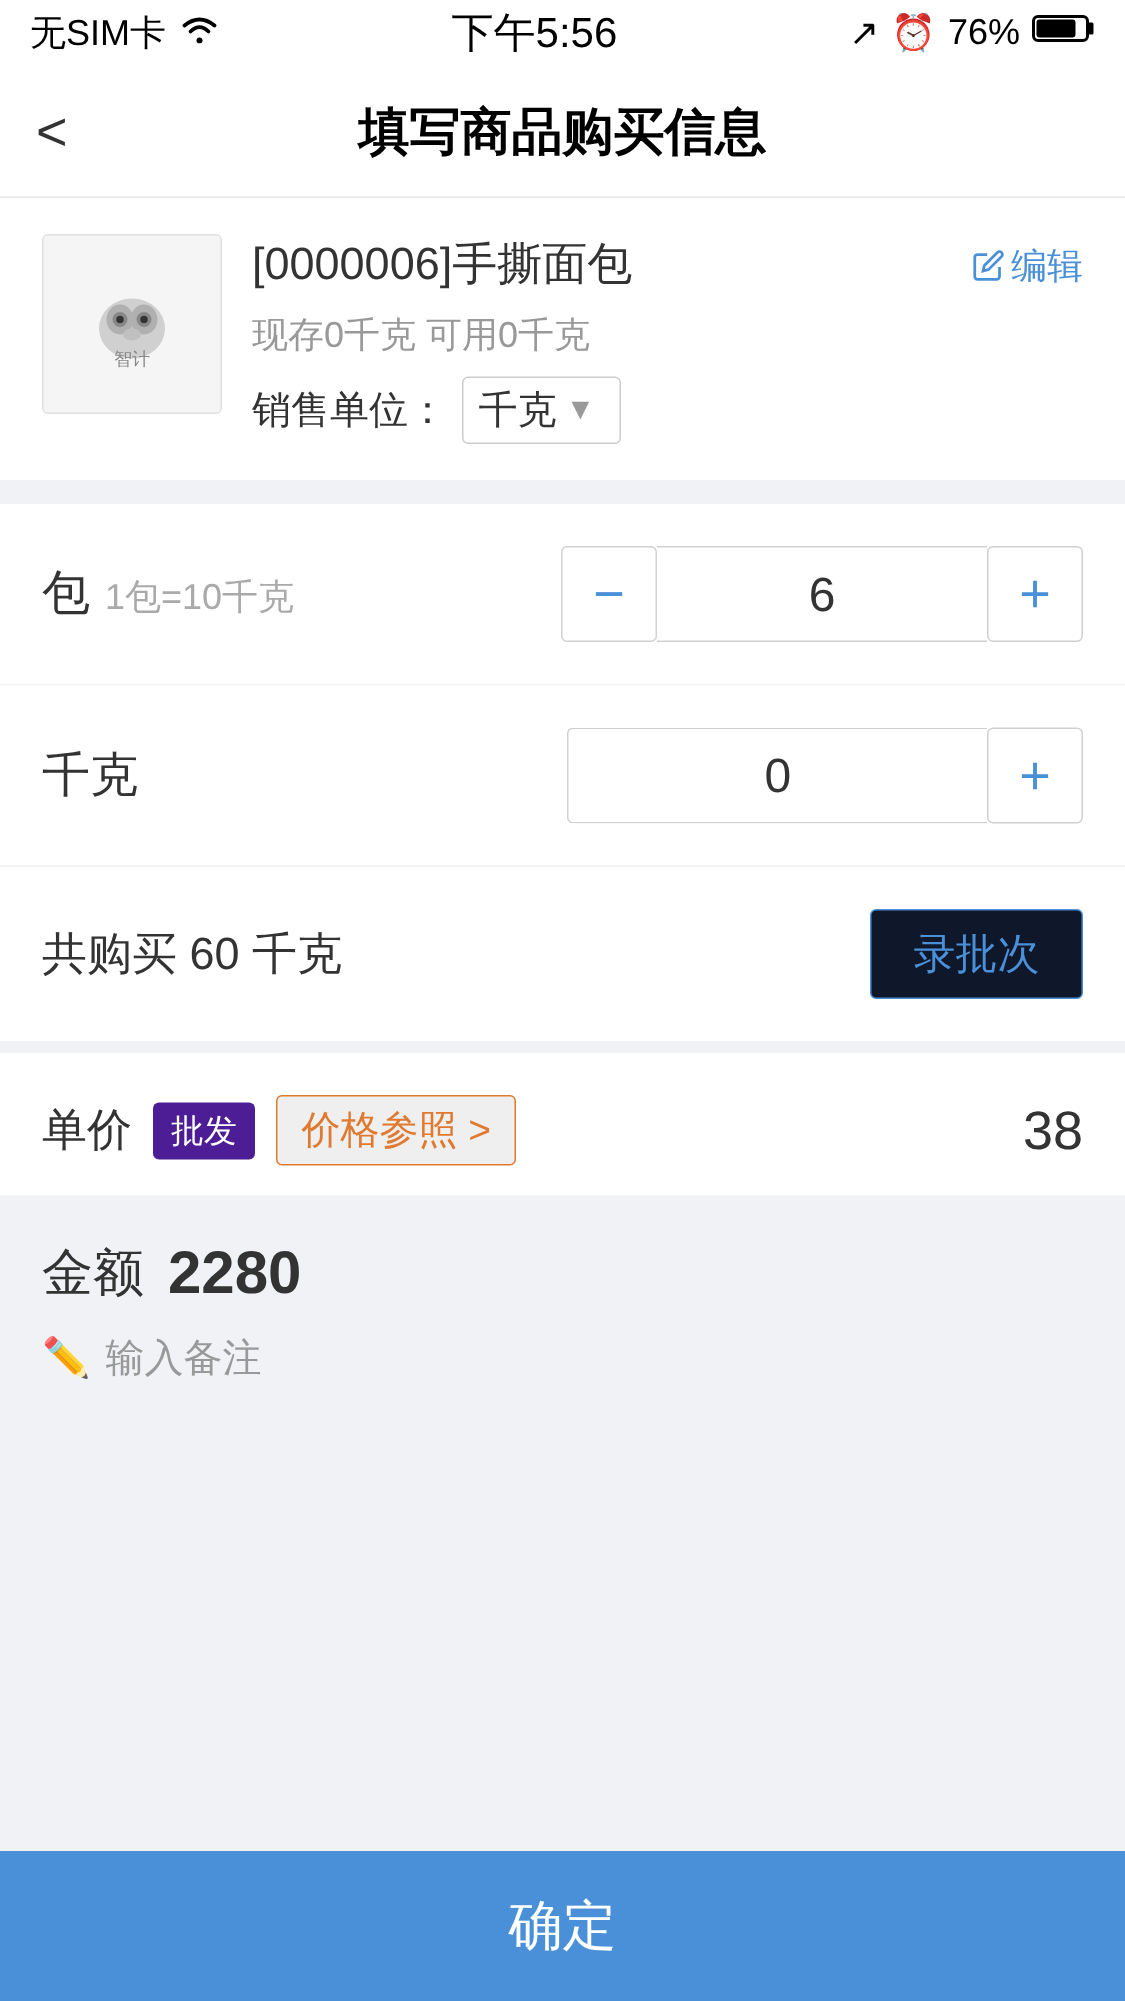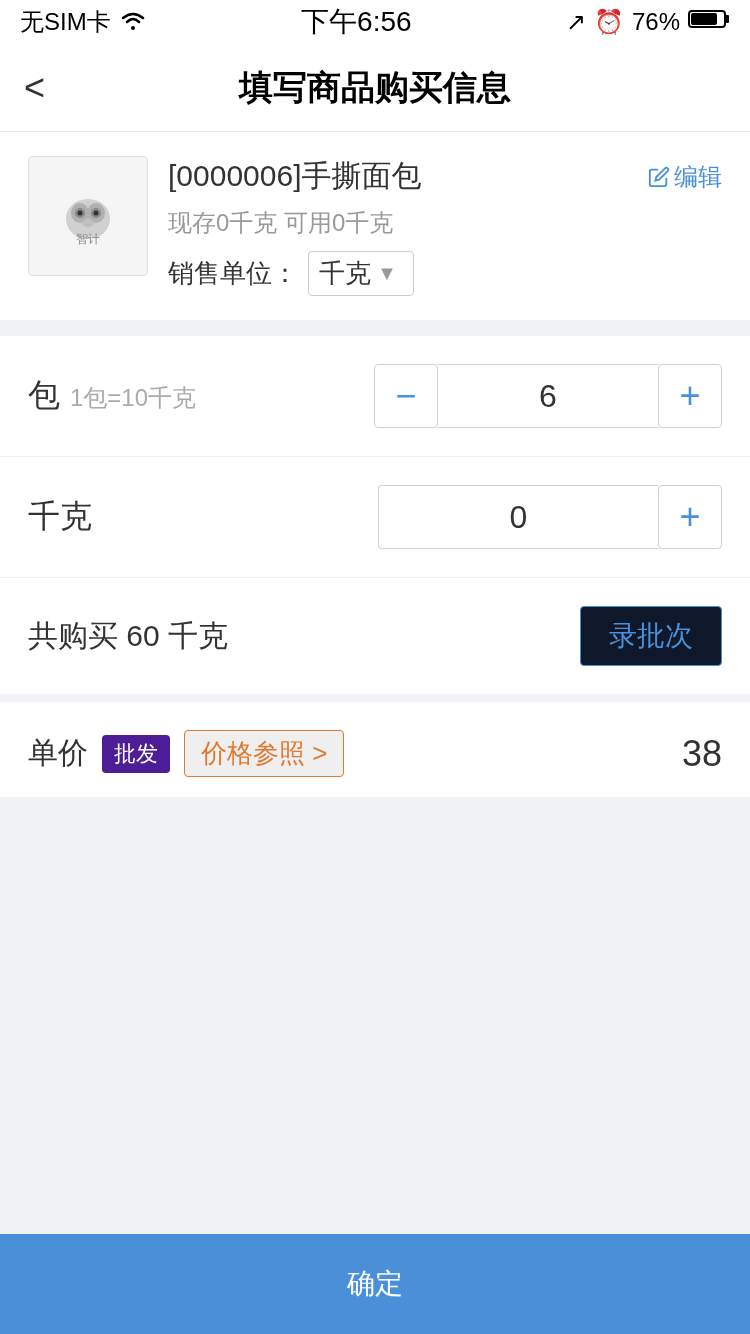--- a/index.html
+++ b/index.html
@@ -277,21 +277,21 @@
       flex: 1;
       min-height: 300px;
     }
 
     
     .confirm-btn {
       width: 750px;
       height: 100px;
       background: #4a90d9;
       color: #fff;
-      font-size: 28px;
+      font-size: 36px;
       font-weight: 500;
       border: none;
       cursor: pointer;
       display: flex;
       align-items: center;
       justify-content: center;
       position: fixed;
       bottom: 0;
       left: 0;
     }
@@ -312,21 +312,21 @@
     <div class="status-left">
       <span>无SIM卡</span>
       <span>
         <svg width="28" height="20" viewBox="0 0 28 20">
           <path d="M14 16 a2 2 0 1 1 0 4 a2 2 0 0 1 0-4z" fill="#000"></path>
           <path d="M8 12 Q14 6 20 12" stroke="#000" stroke-width="2.5" fill="none" stroke-linecap="round"></path>
           <path d="M4 8 Q14 0 24 8" stroke="#000" stroke-width="2.5" fill="none" stroke-linecap="round"></path>
         </svg>
       </span>
     </div>
-    <div class="status-center">下午6:56</div>
+    <div class="status-center">下午5:56</div>
     <div class="status-right">
       <span>↗</span>
       <span>⏰</span>
       <span>76%</span>
       <span>
         <svg width="42" height="22" viewBox="0 0 42 22">
           <rect x="1" y="3" width="36" height="16" rx="3" ry="3" stroke="#000" stroke-width="2" fill="none"></rect>
           <rect x="37" y="7" width="4" height="8" rx="1" fill="#000"></rect>
           <rect x="3" y="5" width="26" height="12" rx="2" fill="#000"></rect>
         </svg>
@@ -411,20 +411,30 @@
 
   <div class="price-section">
     <span class="price-label">单价</span>
     <span class="price-tag">批发</span>
     <button class="price-ref-btn">
       <span>价格参照 &gt;</span>
     </button>
     <span class="price-value">38</span>
   </div>
 
+  <div class="amount-section">
+    <div class="amount-row">
+      <span>金额</span>
+      <span class="amount-value">2280</span>
+    </div>
+    <div class="remark-row">
+      <span class="pencil-icon">✏️</span>
+      <span>输入备注</span>
+    </div>
+  </div>
 
   <div class="empty-area"></div>
 
   <button class="confirm-btn">
     <span>确定</span>
   </button>
 
 </div>
 
 </body></html>

